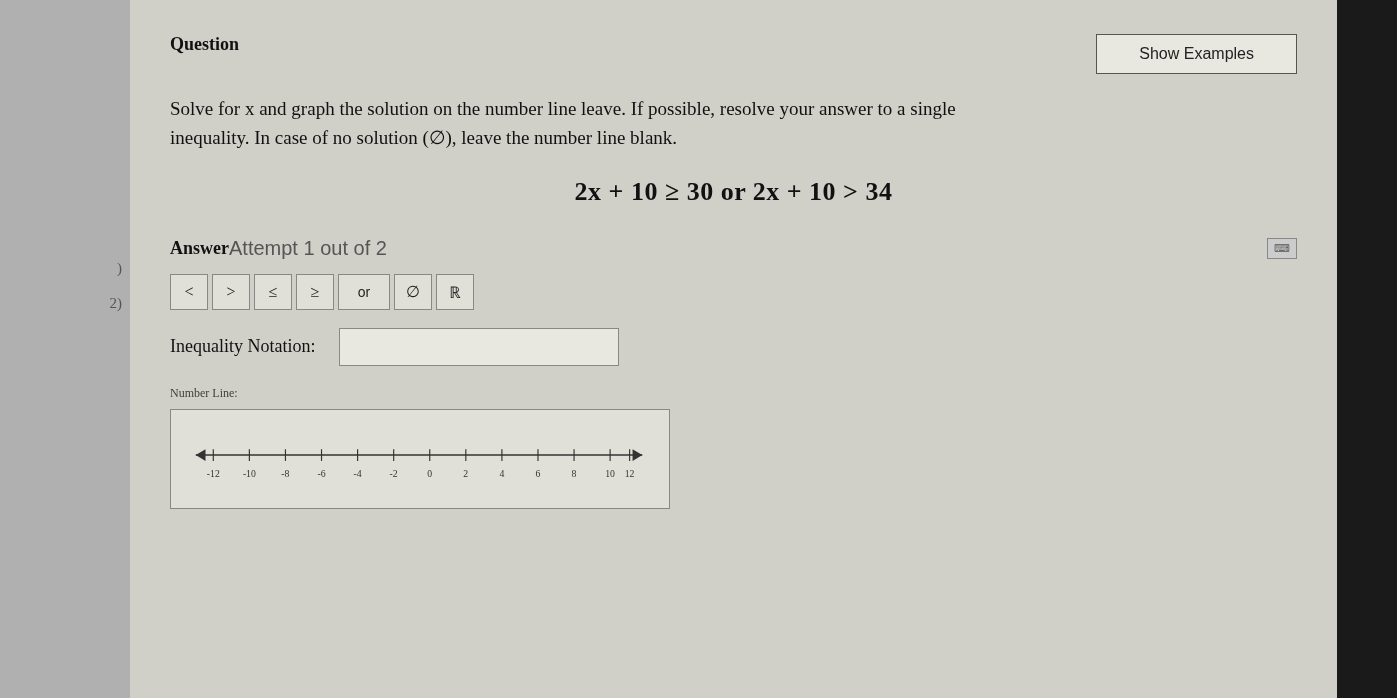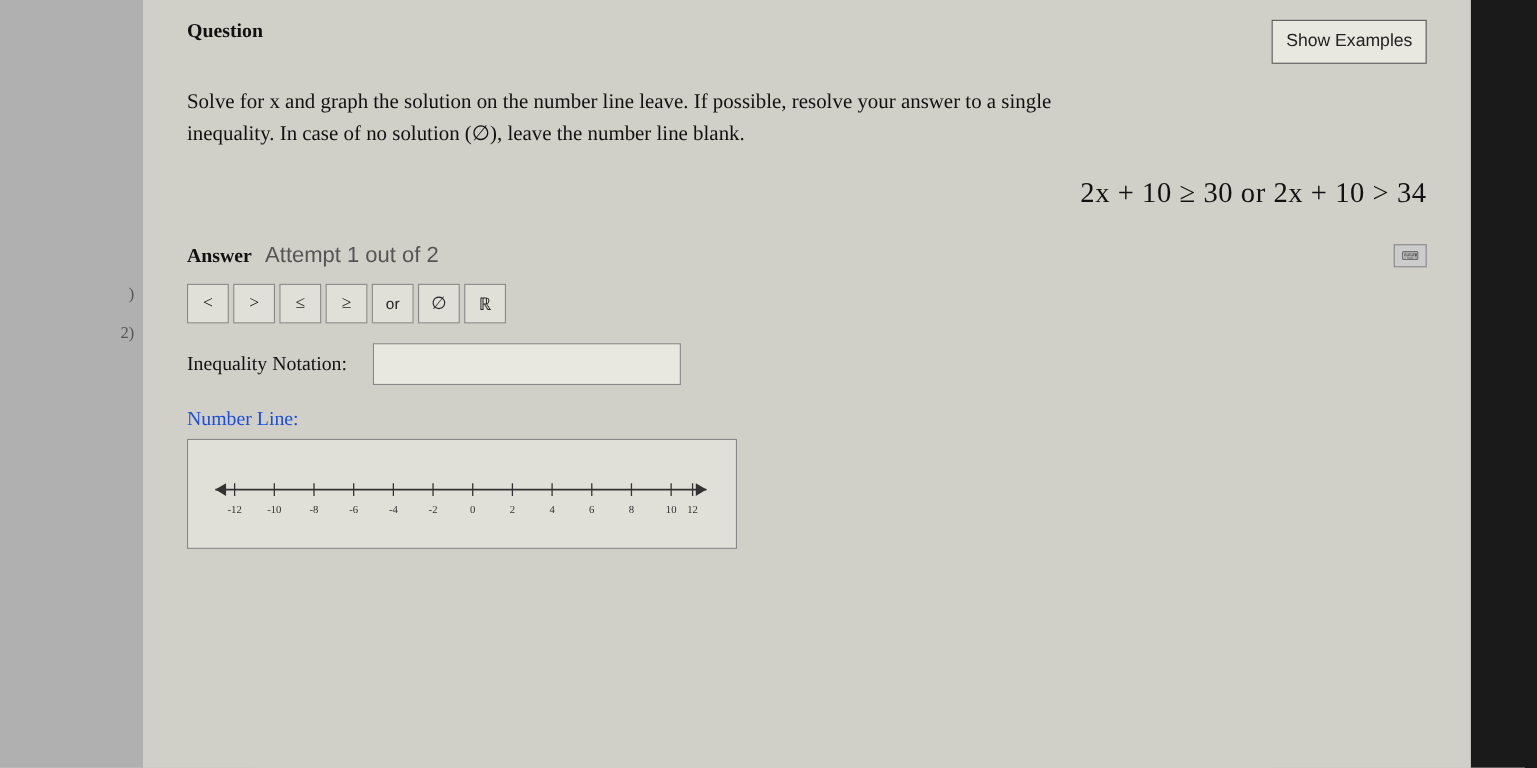--- a/index.html
+++ b/index.html
@@ -37,62 +37,63 @@
       position: relative;
       height: 100%;
       overflow: hidden;
     }
 
     .header-row {
       display: flex;
       justify-content: space-between;
       align-items: flex-start;
       margin-bottom: 20px;
+      margin-top: 16px;
     }
 
     .question-label {
       font-size: 18px;
       font-weight: bold;
       color: #111;
     }
 
     .show-examples-btn {
       border: 1.5px solid #555;
       background: #e8e7e0;
-      padding: 10px 12px;
+      padding: 10px 42px;
       font-size: 16px;
       cursor: pointer;
       color: #222;
       font-family: Arial, sans-serif;
     }
 
     .problem-text {
       font-size: 19px;
       color: #111;
       line-height: 1.55;
       margin-bottom: 24px;
       max-width: 820px;
     }
 
     .equation-display {
       font-size: 26px;
-      text-align: right;
+      text-align: center;
       margin: 18px 0 30px 0;
       color: #111;
       letter-spacing: 0.5px;
+      font-weight: bold;
     }
 
     .answer-section {
       margin-top: 10px;
     }
 
     .answer-header {
       display: flex;
       align-items: center;
-      gap: 12px;
       margin-bottom: 14px;
     }
 
     .answer-title {
       font-size: 18px;
       font-weight: bold;
       color: #111;
     }
 
     .attempt-text {
@@ -127,21 +128,21 @@
       display: flex;
       align-items: center;
       justify-content: center;
       color: #222;
       font-family: Georgia, serif;
     }
 
     .sym-btn.or-btn {
       font-family: Arial, sans-serif;
       font-size: 14px;
-      width: 38px;
+      width: 52px;
     }
 
     .inequality-notation-row {
       display: flex;
       align-items: center;
       gap: 24px;
       margin-bottom: 20px;
     }
 
     .notation-label {
@@ -158,22 +159,22 @@
       font-size: 17px;
       outline: none;
       color: #222;
     }
 
     .number-line-section {
       margin-top: 6px;
     }
 
     .number-line-label {
-      font-size: 18px;
-      color: #1d4ed8;
+      font-size: 12px;
+      color: #404040;
       margin-bottom: 8px;
     }
 
     .number-line-container {
       border: 1.5px solid #888;
       background: #e0dfd8;
       width: 500px;
       height: 100px;
       position: relative;
       padding: 10px 14px;

